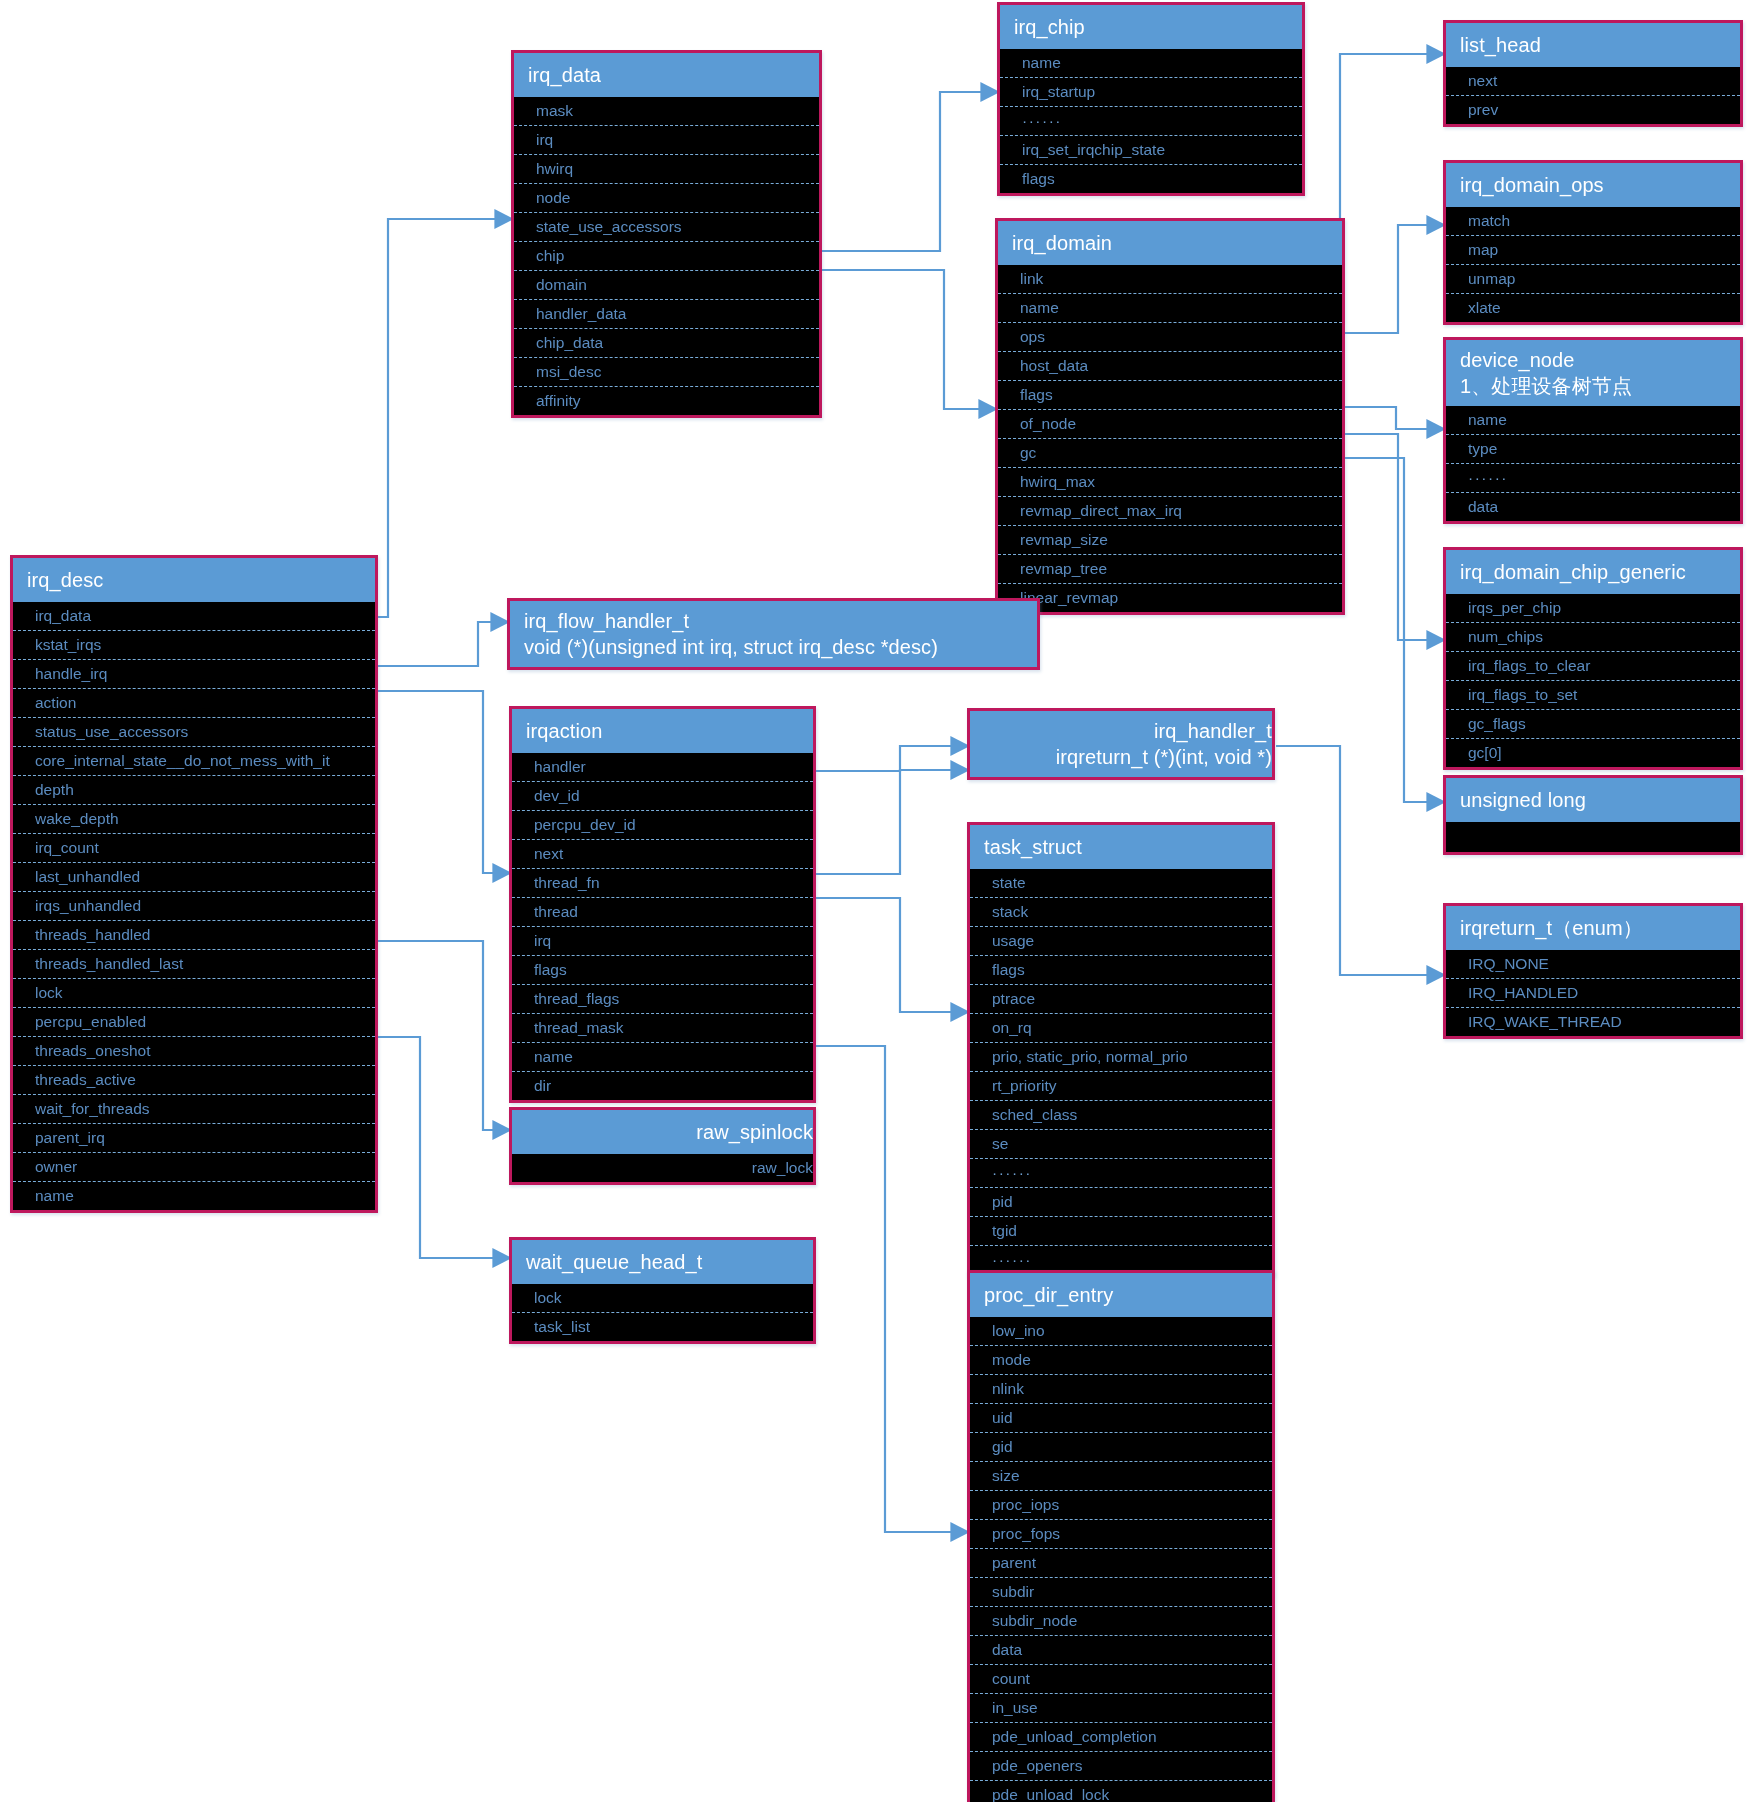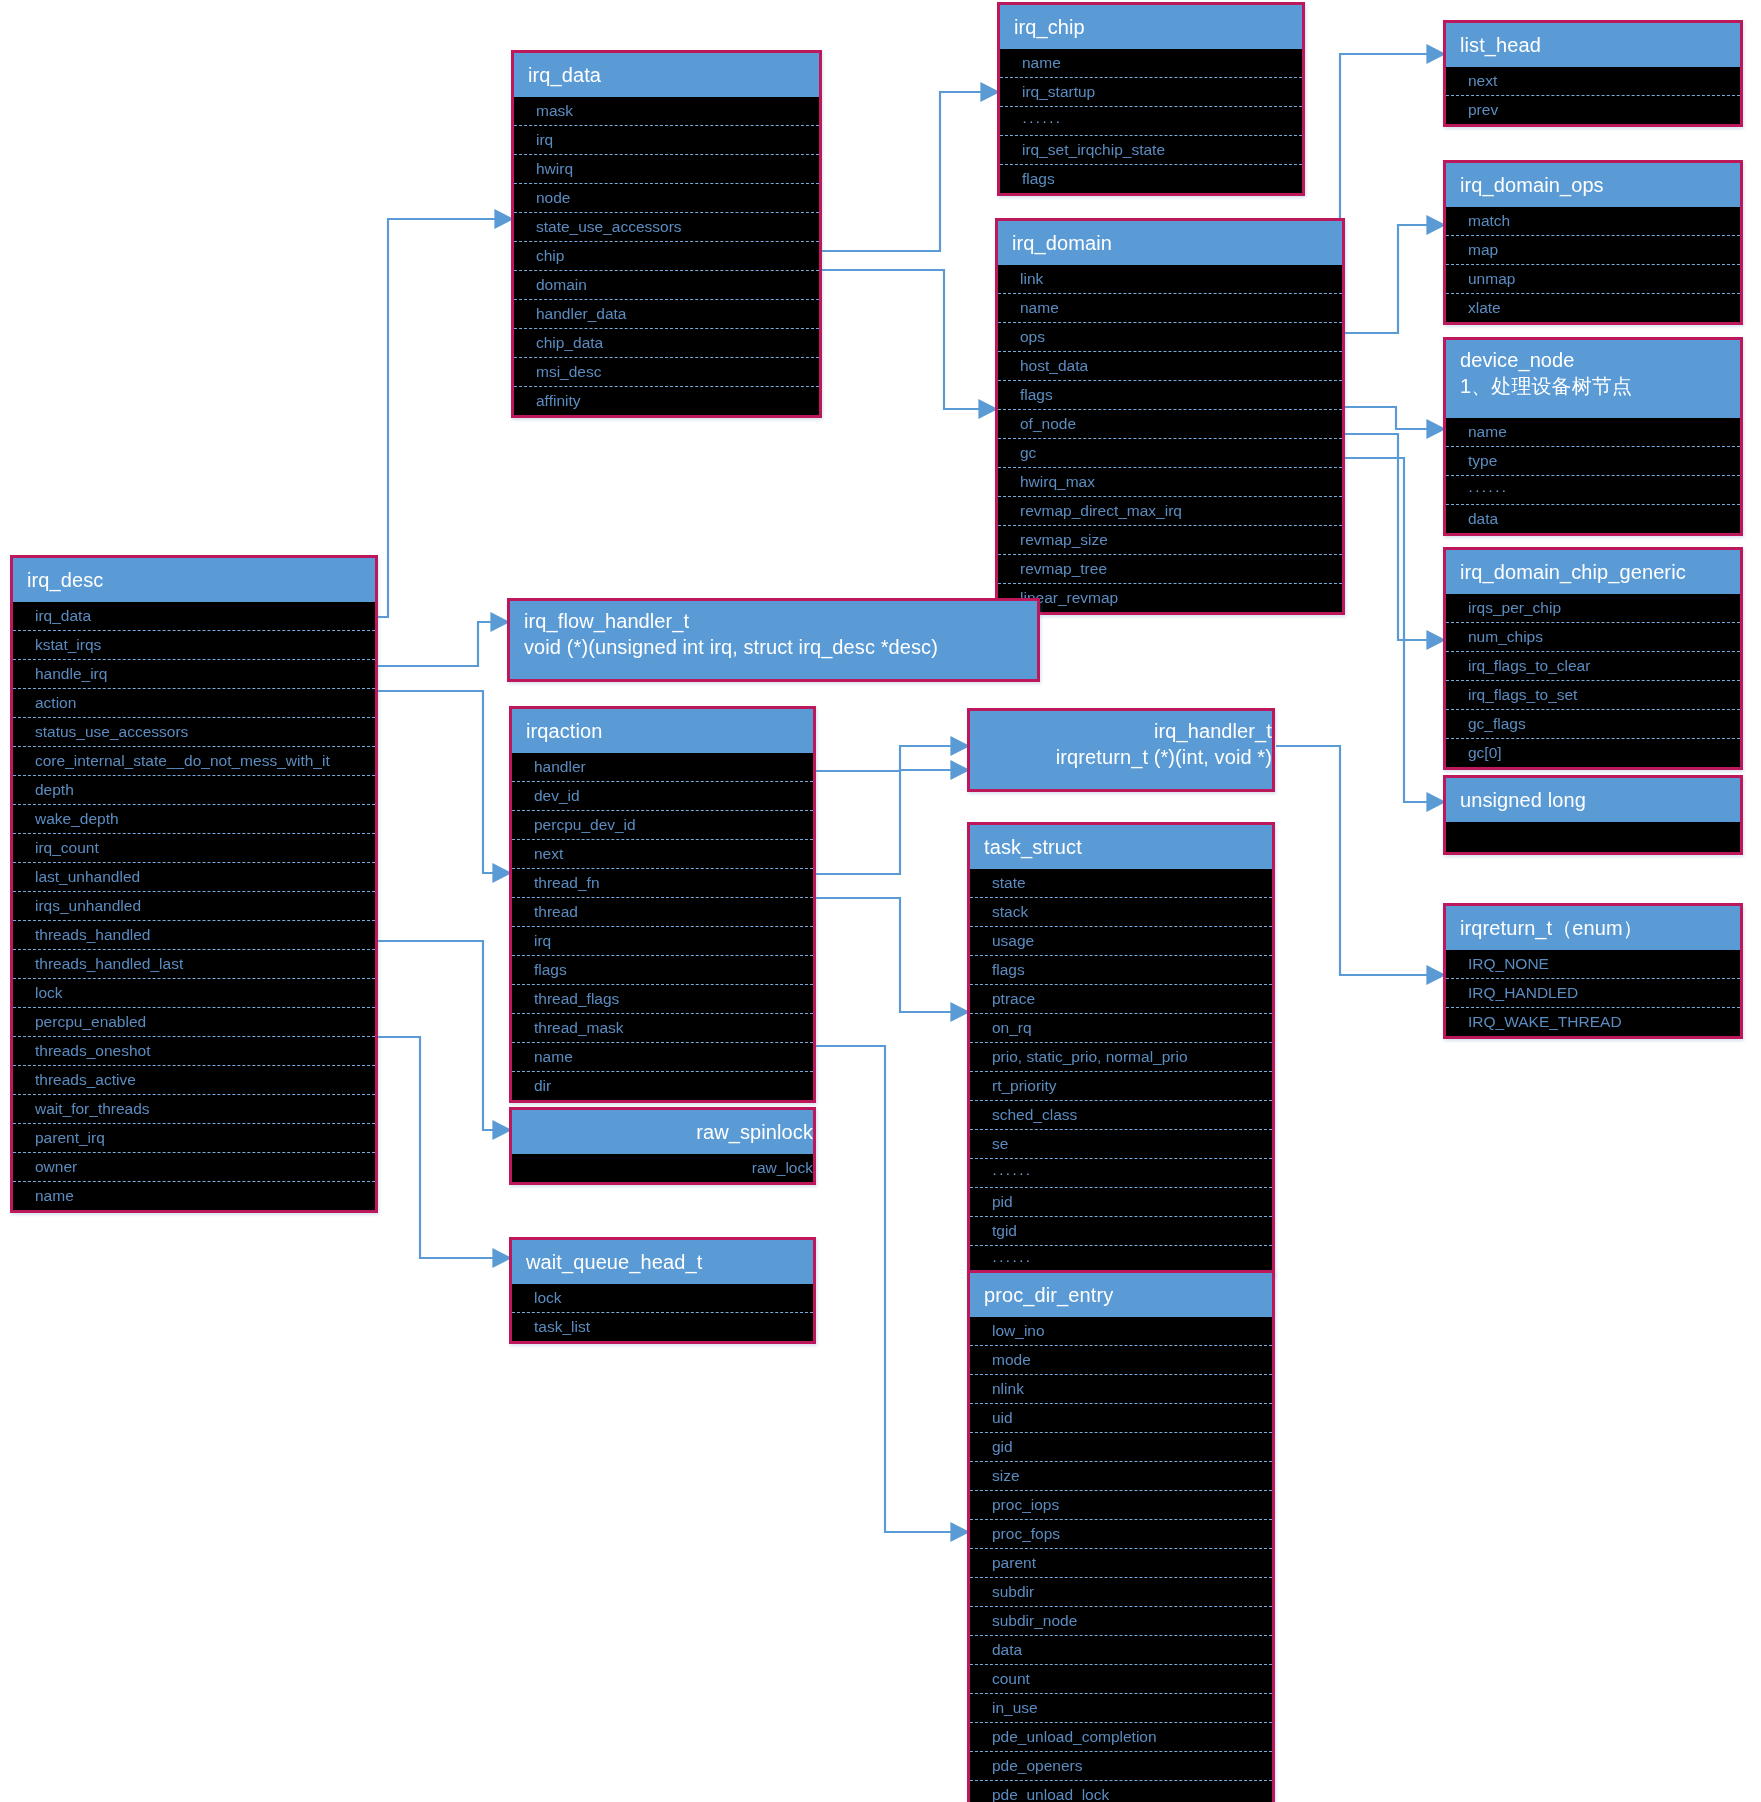--- a/index.html
+++ b/index.html
@@ -38,21 +38,21 @@
     color: #ffffff;
     font-size: 20px;
     line-height: 1.30;
     padding: 9px 0 9px 14px;
     box-sizing: border-box;
     white-space: pre-line;
     letter-spacing: 0.1px;
   }
   .box-title.two-line {
     padding-top: 7px;
-    padding-bottom: 19px;
+    padding-bottom: 7px;
   }
   .fields {
     padding: 0;
     margin: 0;
     list-style: none;
   }
   .field {
     font-size: 15.5px;
     color: #5b8cc0;
     padding: 3px 0 3px 22px;

